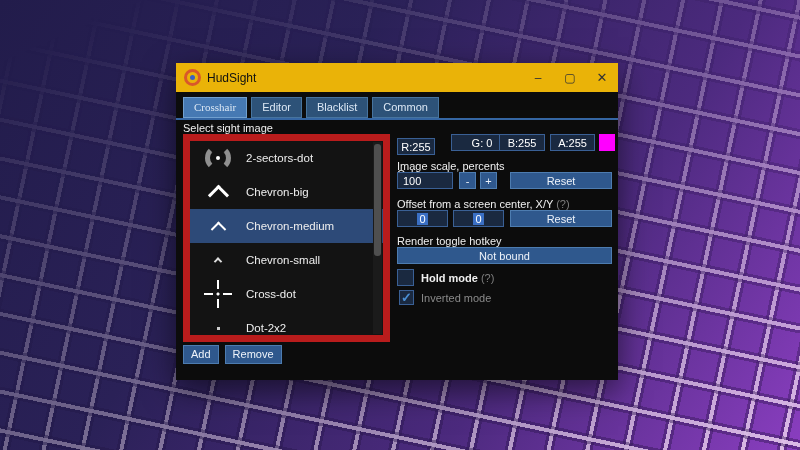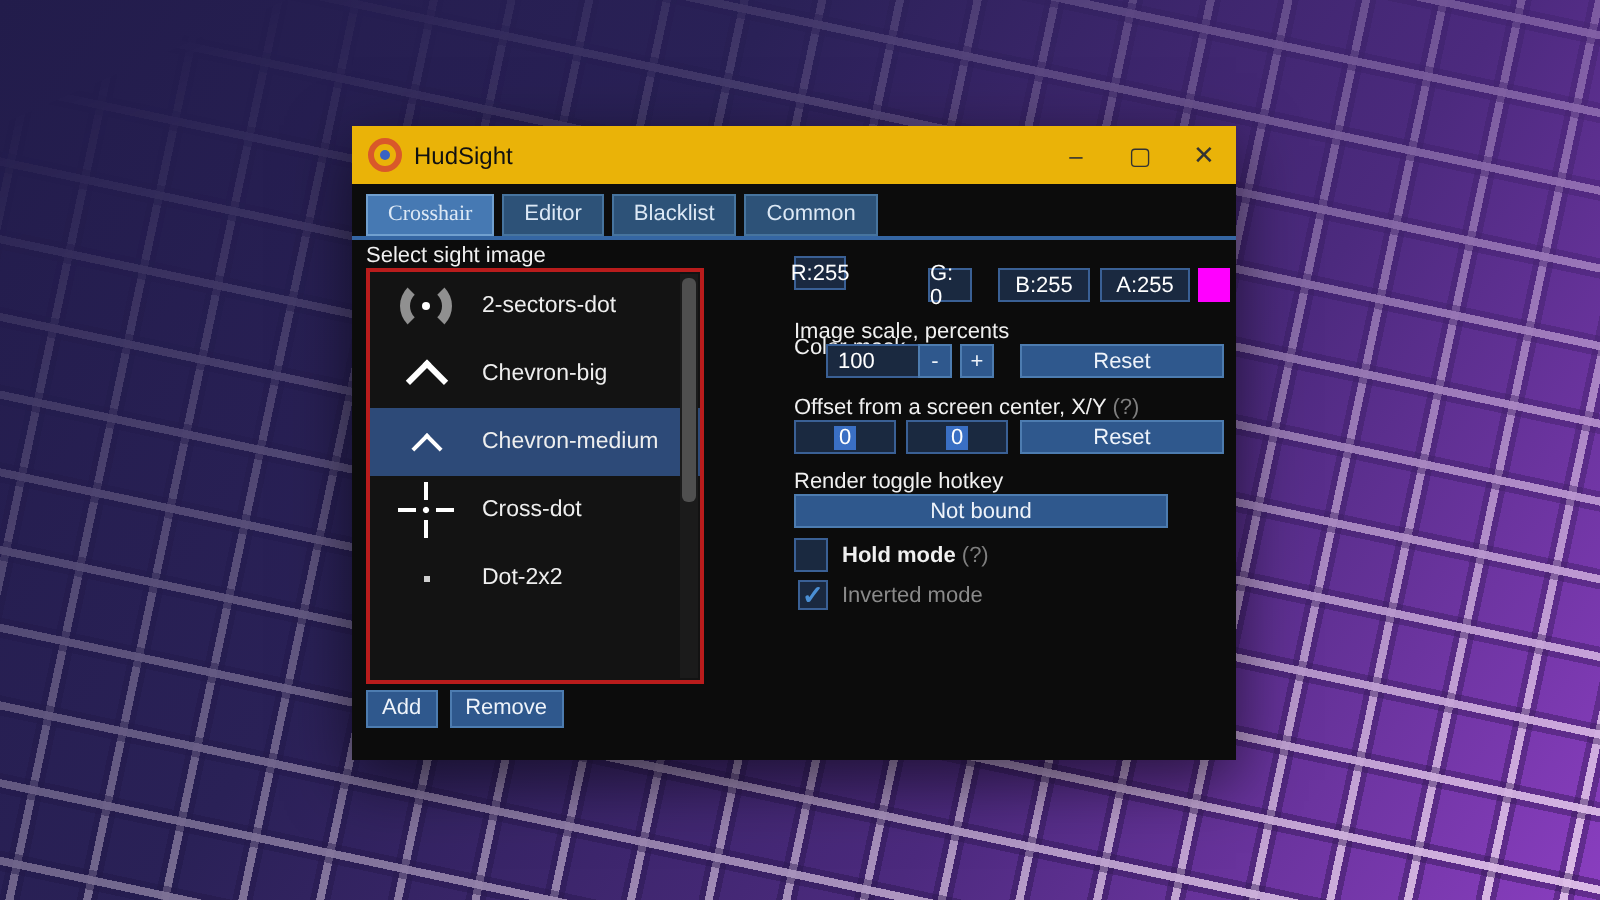--- a/index.html
+++ b/index.html
@@ -34,22 +34,22 @@
   .win-btn{width:32px;height:100%;display:flex;align-items:center;justify-content:center;color:#333;font-size:12px;cursor:default;}
   .content{position:relative;height:288px;background:#0c0c0c;}
   
   .tabs{position:absolute;left:7px;top:5px;display:flex;gap:4px;}
   .tab{background:#2d5278;border:1px solid #47749e;color:#dce8f5;padding:3px 10px 4px;font-size:11px;}
   .tab.selected{background:#4679b3;border-color:#71a0cf;font-family:Liberation Serif, serif;}
   .tab-underline{position:absolute;left:0;top:26px;width:100%;height:2px;background:#3566a3;}
   
   .select-label{position:absolute;left:7px;top:30px;color:#f0f0f0;}
   .listbox{
-    position:absolute;left:7px;top:42px;width:169px;height:208px;
-    background:#131313;border:2px solid #b91c1c;box-sizing:border-box;overflow:hidden;
+    position:absolute;left:7px;top:42px;width:207px;height:208px;
+    background:#131313;border:7px solid #b91c1c;box-sizing:border-box;overflow:hidden;
   }
   .list-row{height:34px;display:flex;align-items:center;}
   .list-row.selected{background:#2d4a78;}
   .icon-cell{width:56px;display:flex;align-items:center;justify-content:center;flex:0 0 auto;}
   .row-label{color:#eee;font-size:11.5px;}
   .scrollbar{position:absolute;right:1px;top:1px;bottom:1px;width:9px;background:#1b1b1b;}
   .scroll-thumb{position:absolute;left:1px;top:2px;width:7px;height:112px;background:#4f4f4f;border-radius:3px;}
   
   .ic-sectors-dot{width:16px;height:16px;border:5px solid #909090;border-radius:50%;border-top-color:transparent;border-bottom-color:transparent;position:relative;}
   .ic-sectors-dot::after{content:'';position:absolute;left:50%;top:50%;width:4px;height:4px;margin:-2px 0 0 -2px;background:#fff;border-radius:50%;}
@@ -72,21 +72,21 @@
     position:absolute;height:17px;background:#1a2940;border:1px solid #3a6095;
     box-sizing:border-box;display:flex;align-items:center;justify-content:center;
     color:#fff;font-size:11px;
   }
   .swatch{position:absolute;width:16px;height:17px;}
   .wide-btn{
     position:absolute;height:17px;background:#2f588d;border:1px solid #4d7cb0;
     box-sizing:border-box;display:flex;align-items:center;justify-content:center;
     color:#eef3fa;font-size:11px;
   }
-  .scale-input{justify-content:flex-start;padding-left:5px;margin-left:16px;}
+  .scale-input{justify-content:flex-start;padding-left:5px;}
   .sel-hl{background:#3a6fc4;padding:0 2px;}
   .checkbox{
     position:absolute;background:#1a2940;border:1px solid #3a6095;box-sizing:border-box;
     display:flex;align-items:center;justify-content:center;
   }
   .check-mark{color:#4a8fd4;font-size:13px;font-weight:bold;line-height:1;}
   .cb-label{position:absolute;color:#f0f0f0;}
   .cb-label.bold{font-weight:bold;}
   .cb-label.disabled{color:#8a8a8a;font-weight:normal;}
 </style>
@@ -130,42 +130,48 @@
           <span class="row-label">Chevron-big</span>
         </div>
         <div class="list-row selected">
           <div class="icon-cell">
             <div class="ic-chevron-medium"></div>
           </div>
           <span class="row-label">Chevron-medium</span>
         </div>
         <div class="list-row">
           <div class="icon-cell">
+            <div class="ic-chevron-small"></div>
+          </div>
+          <span class="row-label">Chevron-small</span>
+        </div>
+        <div class="list-row">
+          <div class="icon-cell">
             <div class="ic-cross-dot"></div>
           </div>
           <span class="row-label">Cross-dot</span>
         </div>
         <div class="list-row">
           <div class="icon-cell">
             <div class="ic-dot-2x2"></div>
           </div>
           <span class="row-label">Dot-2x2</span>
         </div>
         <div class="scrollbar">
         <div class="scroll-thumb"></div>
       </div>
     </div>
     <div class="list-btns">
       <span class="btn">Add</span>
       <span class="btn">Remove</span>
     </div>
 
     <div class="rp-label" style="left:221px;top:29px;margin-top:47px;">Color mask</div>
-    <div class="field" style="left:221px;top:36px;width:26px;">R:255</div>
-    <div class="field" style="left:288px;top:42px;width:22px;">G: 0</div>
+    <div class="field" style="left:221px;top:46px;width:38px;">R:255</div>
+    <div class="field" style="left:275px;top:42px;width:62px;">G: 0</div>
     <div class="field" style="left:323px;top:42px;width:46px;">B:255</div>
     <div class="field" style="left:374px;top:42px;width:45px;">A:255</div>
     <div class="swatch" id="mask-swatch" style="left: 423px; top: 42px; background: rgb(255, 0, 255);"></div>
 
     <div class="rp-label" style="left:221px;top:68px;">Image scale, percents</div>
     <div class="field scale-input" style="left:221px;top:80px;width:56px;">100</div>
     <div class="wide-btn" style="left:283px;top:80px;width:17px;">-</div>
     <div class="wide-btn" style="left:304px;top:80px;width:17px;">+</div>
     <div class="wide-btn" style="left:334px;top:80px;width:102px;">Reset</div>
 
@@ -175,21 +181,21 @@
     </div>
     <div class="field" style="left:221px;top:118px;width:51px;">
         <span class="sel-hl">0</span>
       </div>
     <div class="field" style="left:277px;top:118px;width:51px;">
         <span class="sel-hl">0</span>
       </div>
     <div class="wide-btn" style="left:334px;top:118px;width:102px;">Reset</div>
 
     <div class="rp-label" style="left:221px;top:143px;">Render toggle hotkey</div>
-    <div class="wide-btn" style="left:221px;top:155px;width:187px;">Not bound</div>
+    <div class="wide-btn" style="left:221px;top:155px;width:215px;">Not bound</div>
 
     <div class="checkbox" style="left:221px;top:177px;width:17px;height:17px;"></div>
     <div class="cb-label bold" style="left:245px;top:180px;">
       <span>Hold mode</span>
       <span class="help" style="font-weight:normal;">(?)</span>
     </div>
 
     <div class="checkbox" style="left:223px;top:198px;width:15px;height:15px;">
       <span class="check-mark">✓</span>
     </div>

